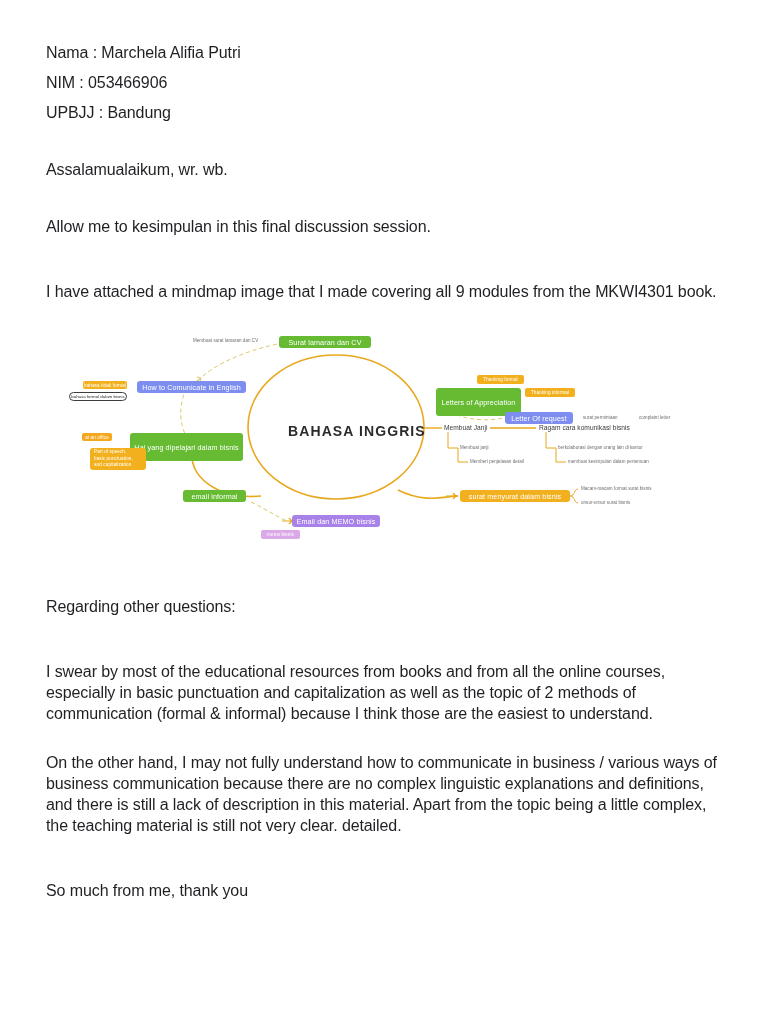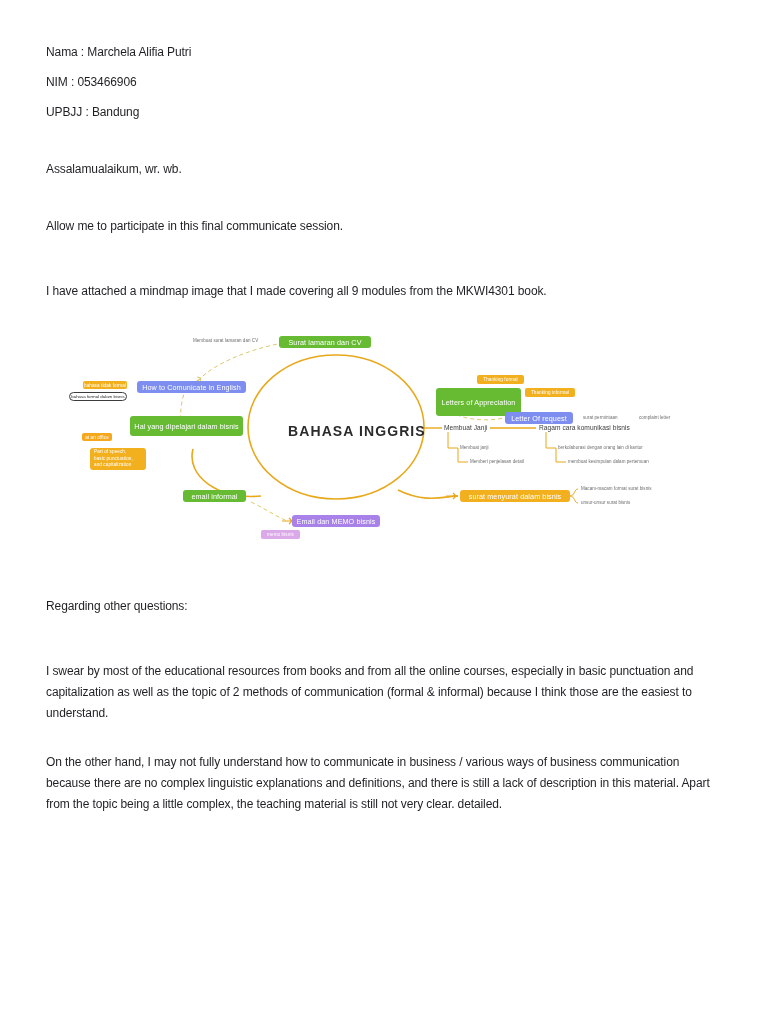--- a/index.html
+++ b/index.html
@@ -23,21 +23,21 @@
   }
 
   .doc-body {
     position: absolute;
     left: 46px;
     top: 42px;
     width: 676px;
   }
 
   .para {
-    font-size: 12px;
+    font-size: 16px;
     line-height: 21px;
     color: #1f2023;
     letter-spacing: -0.1px;
   }
 
   .gap-s  { height: 9px; }
   .gap-m  { height: 28px; }
   .gap-l  { height: 36px; }
   .gap-xl { height: 44px; }
 
@@ -135,21 +135,21 @@
     <div class="para">Nama : Marchela Alifia Putri</div>
     <div class="gap-s"></div>
     <div class="para">NIM : 053466906</div>
     <div class="gap-s"></div>
     <div class="para">UPBJJ : Bandung</div>
 
     <div class="gap-l"></div>
     <div class="para">Assalamualaikum, wr. wb.</div>
 
     <div class="gap-l"></div>
-    <div class="para">Allow me to participate in this final communicate session.</div>
+    <div class="para">Allow me to kesimpulan in this final discussion session.</div>
 
     <div class="gap-xl"></div>
     <div class="para">I have attached a mindmap image that I made covering all 9 modules from the MKWI4301 book.</div>
 
     <div class="mindmap">
 
       <svg class="mm-svg" viewBox="0 0 640 228">
 
         <ellipse cx="290" cy="103" rx="88" ry="72" fill="none" stroke="#e8a81b" stroke-width="1.6"></ellipse>
 
@@ -189,21 +189,21 @@
       <div class="node md n-green" style="left:233px; top:12px; width:92px; height:12px;">Surat lamaran dan CV</div>
 
       <div class="node sm n-amber" style="left:37px; top:57px; width:44px; height:8px;">bahasa tidak formal</div>
 
       <div class="pill-outline" style="left:23px; top:68px; width:58px; height:9px;">bahasa formal dalam bisnis</div>
 
       <div class="node md n-blue" style="left:91px; top:57px; width:109px; height:12px;">How to Comunicate in English</div>
 
       <div class="node sm n-orange" style="left:36px; top:109px; width:30px; height:8px;">at an office</div>
 
-      <div class="node md n-green" style="left:84px; top:92px; width:113px; height:20px;">Hal yang dipelajari dalam bisnis</div>
+      <div class="node md n-green" style="left:84px; top:109px; width:113px; height:28px;">Hal yang dipelajari dalam bisnis</div>
 
       <div class="node multiline n-amber" style="left:44px; top:124px; width:56px; height:22px;">Part of speech,
 basic punctuation,
 and capitalization</div>
 
       <div class="center-label" style="left:242px; top:99px;">BAHASA INGGRIS</div>
 
       <div class="node md n-green" style="left:137px; top:166px; width:63px; height:12px;">email informal</div>
 
       <div class="node md n-purple" style="left:246px; top:191px; width:88px; height:12px;">Email dan MEMO bisnis</div>
@@ -245,15 +245,16 @@
     <div class="gap-xl"></div>
     <div class="para">Regarding other questions:</div>
 
     <div class="gap-xl"></div>
     <div class="para">I swear by most of the educational resources from books and from all the online courses, especially in basic punctuation and capitalization as well as the topic of 2 methods of communication (formal &amp; informal) because I think those are the easiest to understand.</div>
 
     <div class="gap-m"></div>
     <div class="para">On the other hand, I may not fully understand how to communicate in business / various ways of business communication because there are no complex linguistic explanations and definitions, and there is still a lack of description in this material. Apart from the topic being a little complex, the teaching material is still not very clear. detailed.</div>
 
     <div class="gap-xl"></div>
+    <div class="para"> So much from me, thank you</div>
 
   </div>
 </div>
 
 </body></html>

